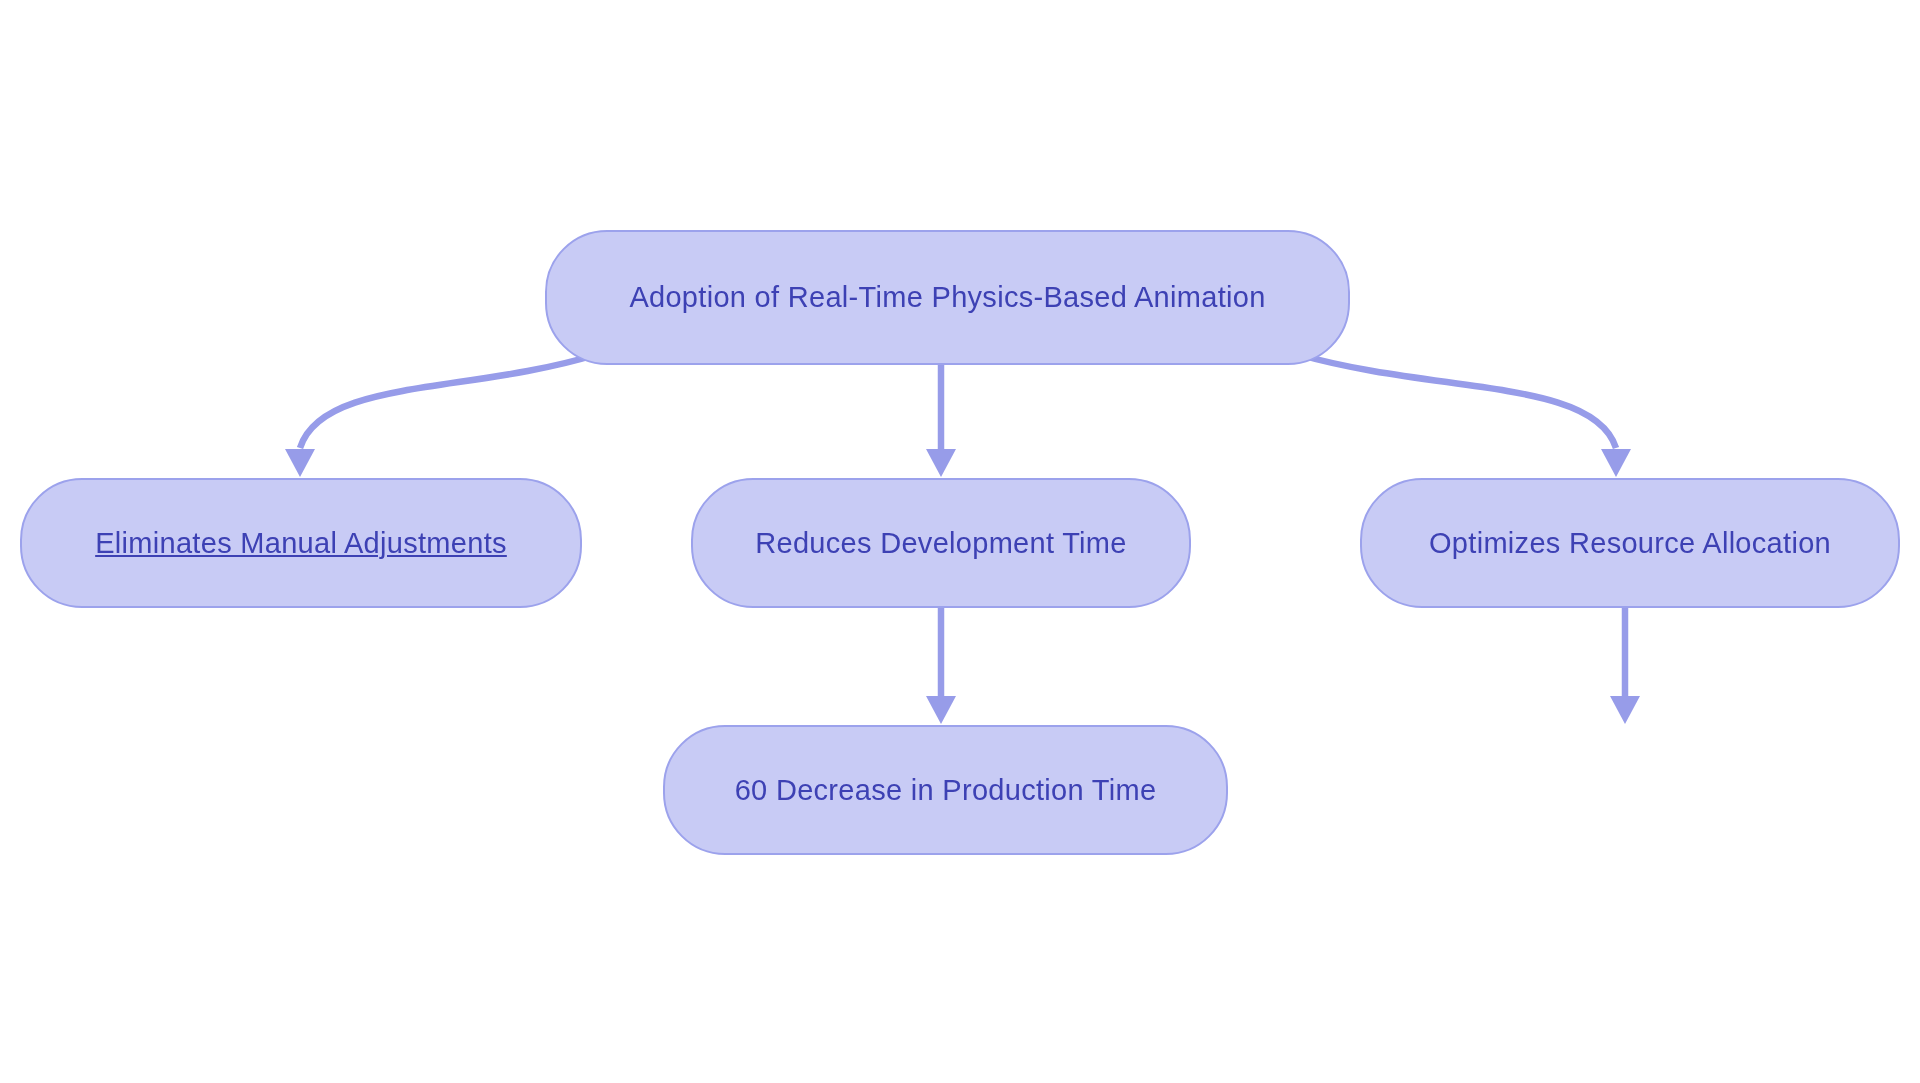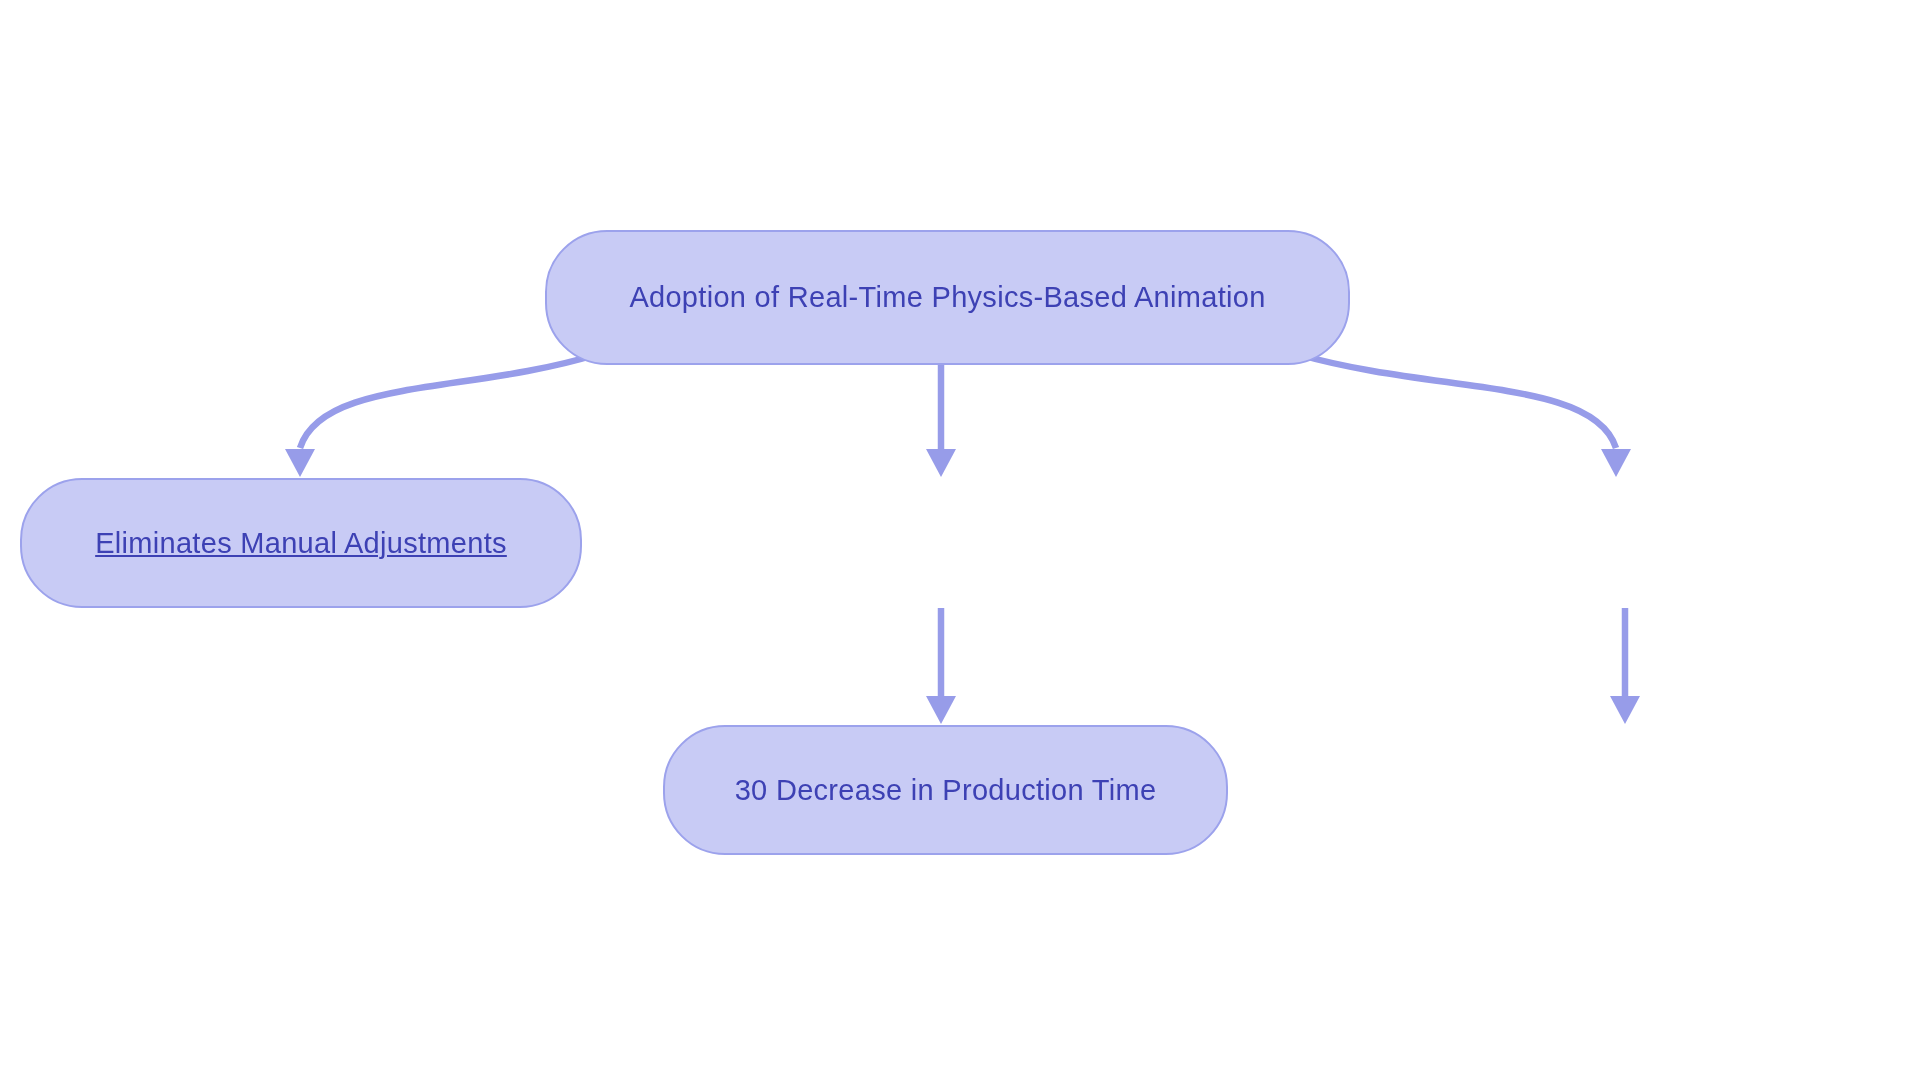--- a/index.html
+++ b/index.html
@@ -91,20 +91,26 @@
   </svg>
 
   <div class="node node-root">
     <span>Adoption of Real-Time Physics-Based Animation</span>
   </div>
 
   <div class="node node-eliminates">
     <span>Eliminates Manual Adjustments</span>
   </div>
 
+  <div class="node node-reduces">
+    <span>Reduces Development Time</span>
+  </div>
 
+  <div class="node node-optimizes">
+    <span>Optimizes Resource Allocation</span>
+  </div>
 
   <div class="node node-decrease">
-    <span>30 Decrease in Production Time</span>
+    <span>60 Decrease in Production Time</span>
   </div>
 
 
 </div>
 
 </body></html>

